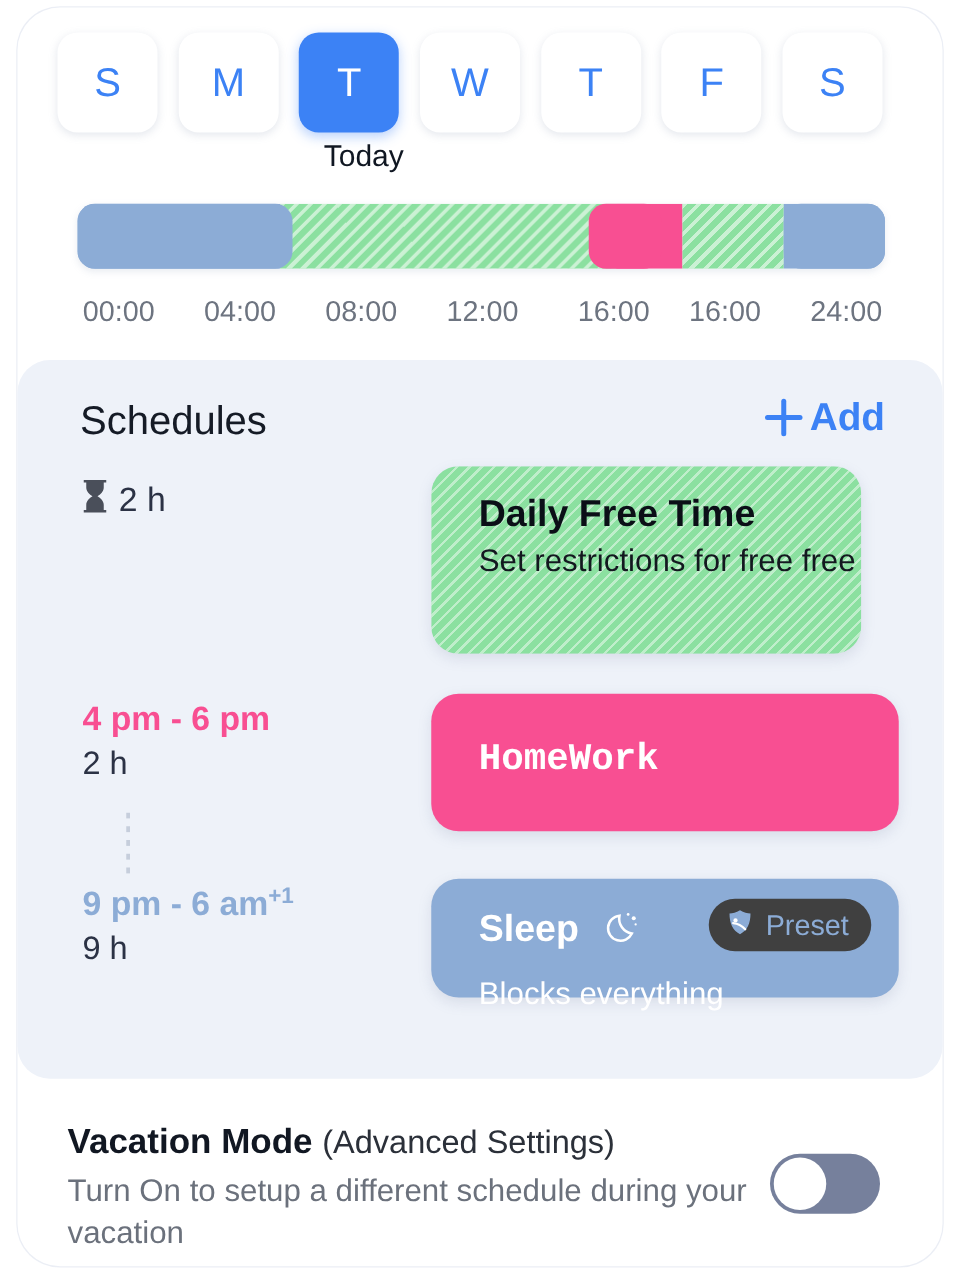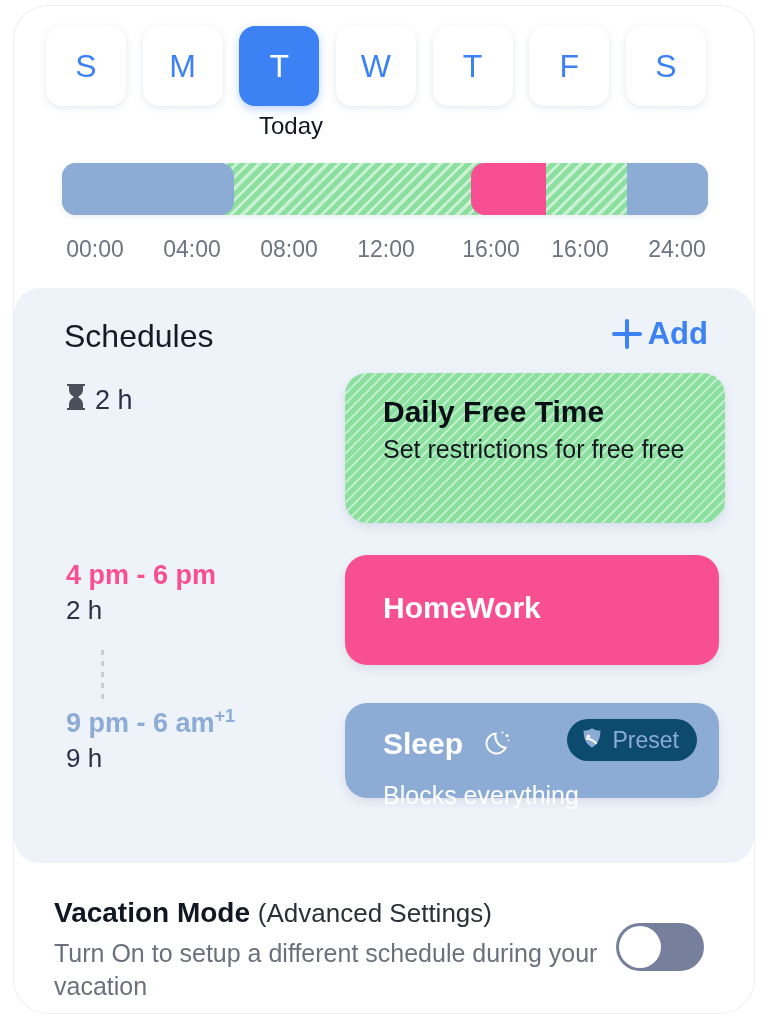--- a/index.html
+++ b/index.html
@@ -256,21 +256,21 @@
 
   .moon { margin-left: 12px; vertical-align: -4px; }
 
   .preset-pill {
     position: absolute;
     right: 22px;
     top: 16px;
     height: 42px;
     padding: 0 18px 0 13px;
     border-radius: 21px;
-    background: #0c4a6e;
+    background: #404040;
     display: flex;
     align-items: center;
     gap: 9px;
     cursor: pointer;
   }
   .preset-text {
     font-size: 23px;
     color: #8CACD6;
     font-weight: 400;
   }
@@ -386,36 +386,36 @@
       <div class="hour-line">
         <span class="hourglass">
           <svg width="24" height="30" viewBox="0 0 24 30" aria-hidden="true">
             <path d="M3 1 h18 v2 h-2 v4 c0 3.2 -2.6 5.6 -5 7 c2.4 1.4 5 3.8 5 7 v4 h2 v2 H3 v-2 h2 v-4 c0 -3.2 2.6 -5.6 5 -7 c-2.4 -1.4 -5 -3.8 -5 -7 V3 H3 Z" fill="#4A4F5A"></path>
           </svg>
         </span>
         <span class="hour-val">2 h</span>
       </div>
     </div>
 
-    <div class="card card-free" style="left:331px; top:85px; width:380px; height:150px;">
+    <div class="card card-free" style="left:331px; top:85px; width:344px; height:150px;">
       <div style="padding:22px 0 0 38px;">
         <div class="card-title">Daily Free Time</div>
         <div class="card-sub">Set restrictions for free free</div>
       </div>
     </div>
 
     <div class="meta" style="left:52px; top:272px;">
       <div class="meta-time pink">4 pm - 6 pm</div>
       <div class="meta-dur">2 h</div>
     </div>
 
     <div class="dotted" style="top:362px;"></div>
 
     <div class="card card-hw" style="left:331px; top:267px; width:374px; height:110px;">
-      <div style="padding:36px 0 0 38px;">
+      <div style="padding:36px 0 0 38px;font-family:Liberation Mono, monospace;">
         <div class="card-title white">HomeWork</div>
       </div>
     </div>
 
     <div class="meta" style="left:52px; top:418px;">
       <div class="meta-time blue"><span>9 pm - 6 am</span><span class="sup">+1</span></div>
       <div class="meta-dur">9 h</div>
     </div>
 
     <div class="card card-sleep" style="left:331px; top:415px; width:374px; height:95px;">

